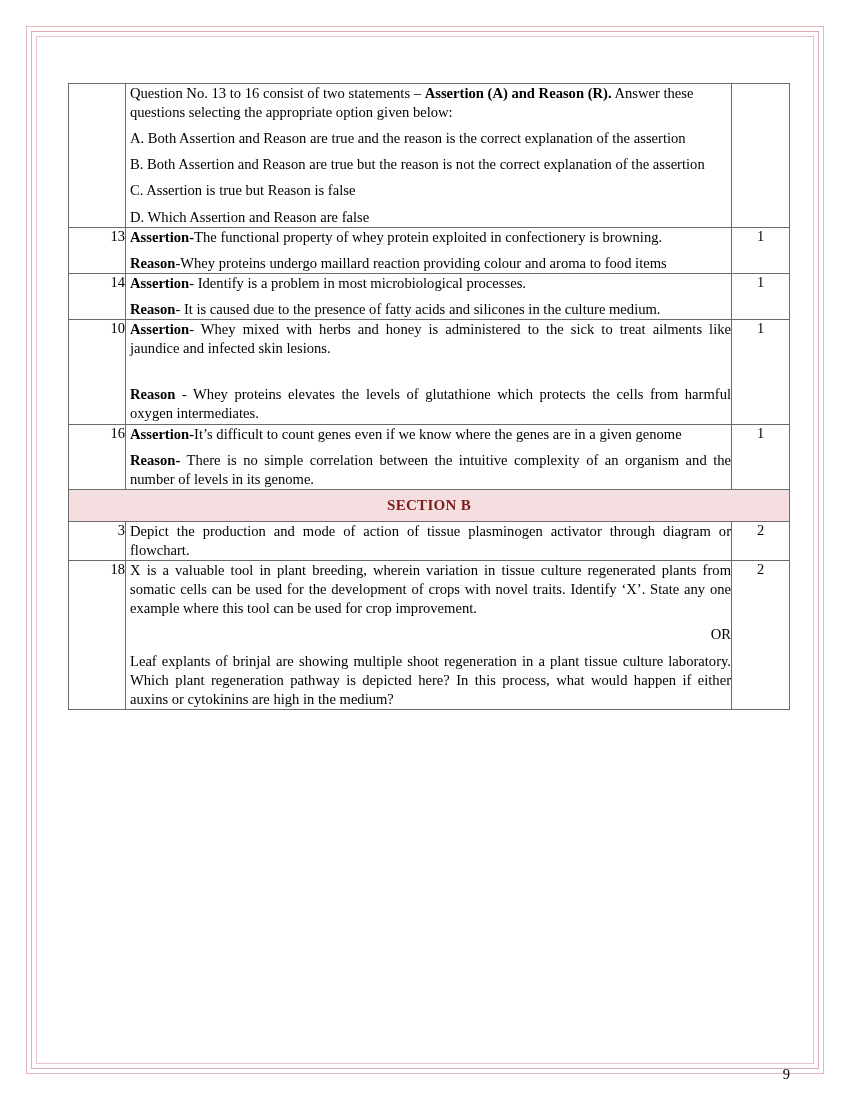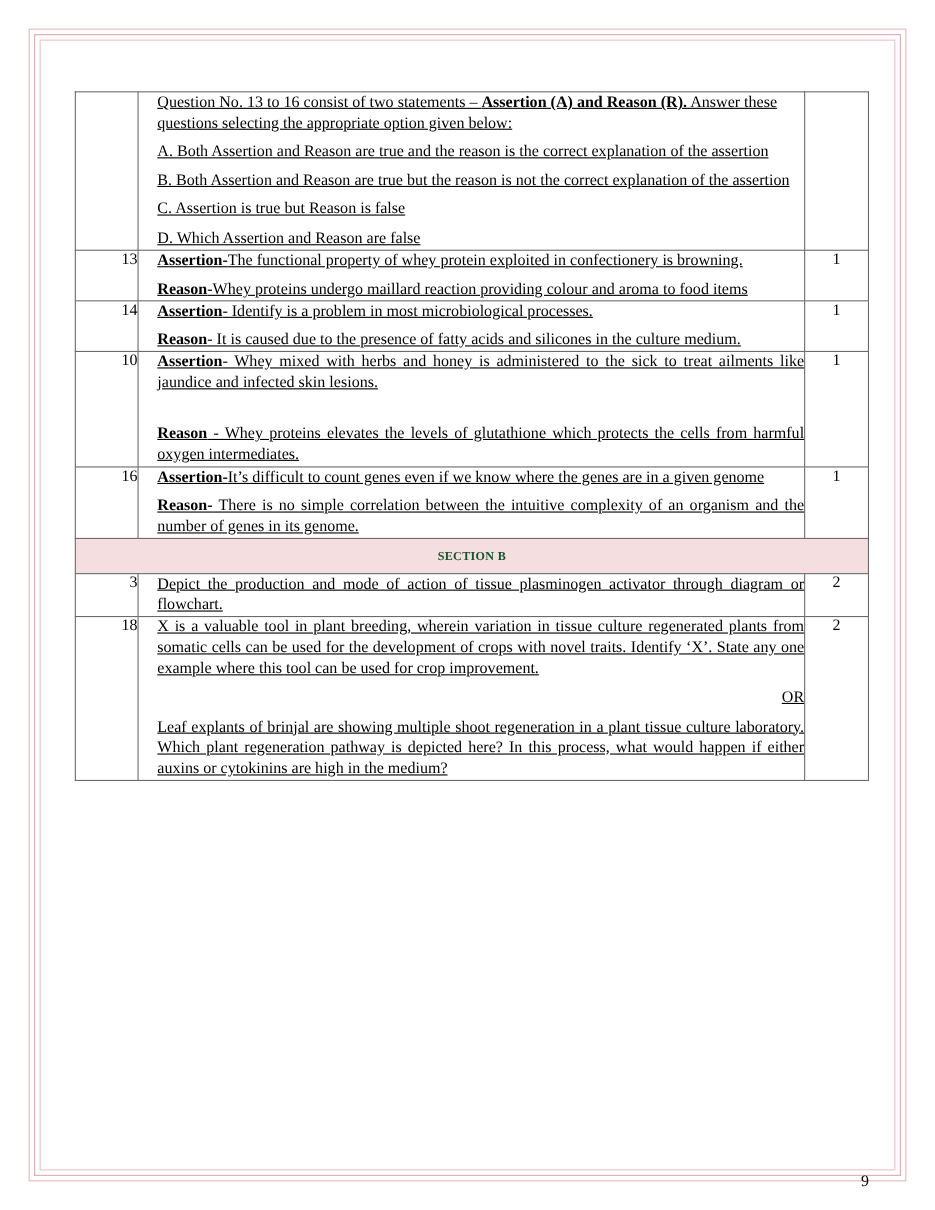--- a/index.html
+++ b/index.html
@@ -75,22 +75,21 @@
     font-size: 14.5px;
     line-height: 1.2;
   }
   .qbody {
     padding: 7px 8px 8px 9px;
     font-size: 14.6px;
     line-height: 1.31;
     text-align: justify;
   }
   .qbody p {
-    margin: 0 0 7px 17px;
-    text-decoration: underline;
+    margin: 0 0 7px 4px;
   }
   .qbody p:last-child { margin-bottom: 0; }
   .lead { font-weight: bold; }
 
   
   .instr-intro {
     margin: 0 0 8px 0;
     text-align: left;
   }
   .opt {
@@ -102,23 +101,23 @@
   .opt:last-child { margin-bottom: 2px; }
 
   
   .section-row td {
     background: #f4dedf;
     text-align: center;
     padding: 6px 0 7px 0;
   }
   .section-title {
     font-weight: bold;
-    font-size: 11px;
+    font-size: 15px;
     letter-spacing: 0.3px;
-    color: #14532d;
+    color: #7f1d1d;
   }
 
   .spacer-line { margin: 0 0 7px 0; height: 13px; }
   .center-or {
     text-align: right;
     margin: 0 0 7px 0;
   }
 
   .tight { text-align: justify; }
 
@@ -187,21 +186,21 @@
         <p class="spacer-line"></p>
         <p class="tight"><span class="lead">Reason</span><span> - Whey proteins elevates the levels of glutathione  which protects the cells from harmful oxygen intermediates.</span></p>
       </td>
       <td class="marks">1</td>
     </tr>
 
     <tr>
       <td class="qnum">16</td>
       <td class="qbody">
         <p class="tight"><span class="lead">Assertion-</span><span>It’s difficult to count genes even if we know where the genes are in a given genome</span></p>
-        <p class="tight"><span class="lead">Reason-</span><span> There is no simple correlation between the intuitive complexity of an organism and the number of genes in its genome.</span></p>
+        <p class="tight"><span class="lead">Reason-</span><span> There is no simple correlation between the intuitive complexity of an organism and the number of levels in its genome.</span></p>
       </td>
       <td class="marks">1</td>
     </tr>
 
     <tr class="section-row">
       <td colspan="3">
         <span class="section-title">SECTION B</span>
       </td>
     </tr>
 

